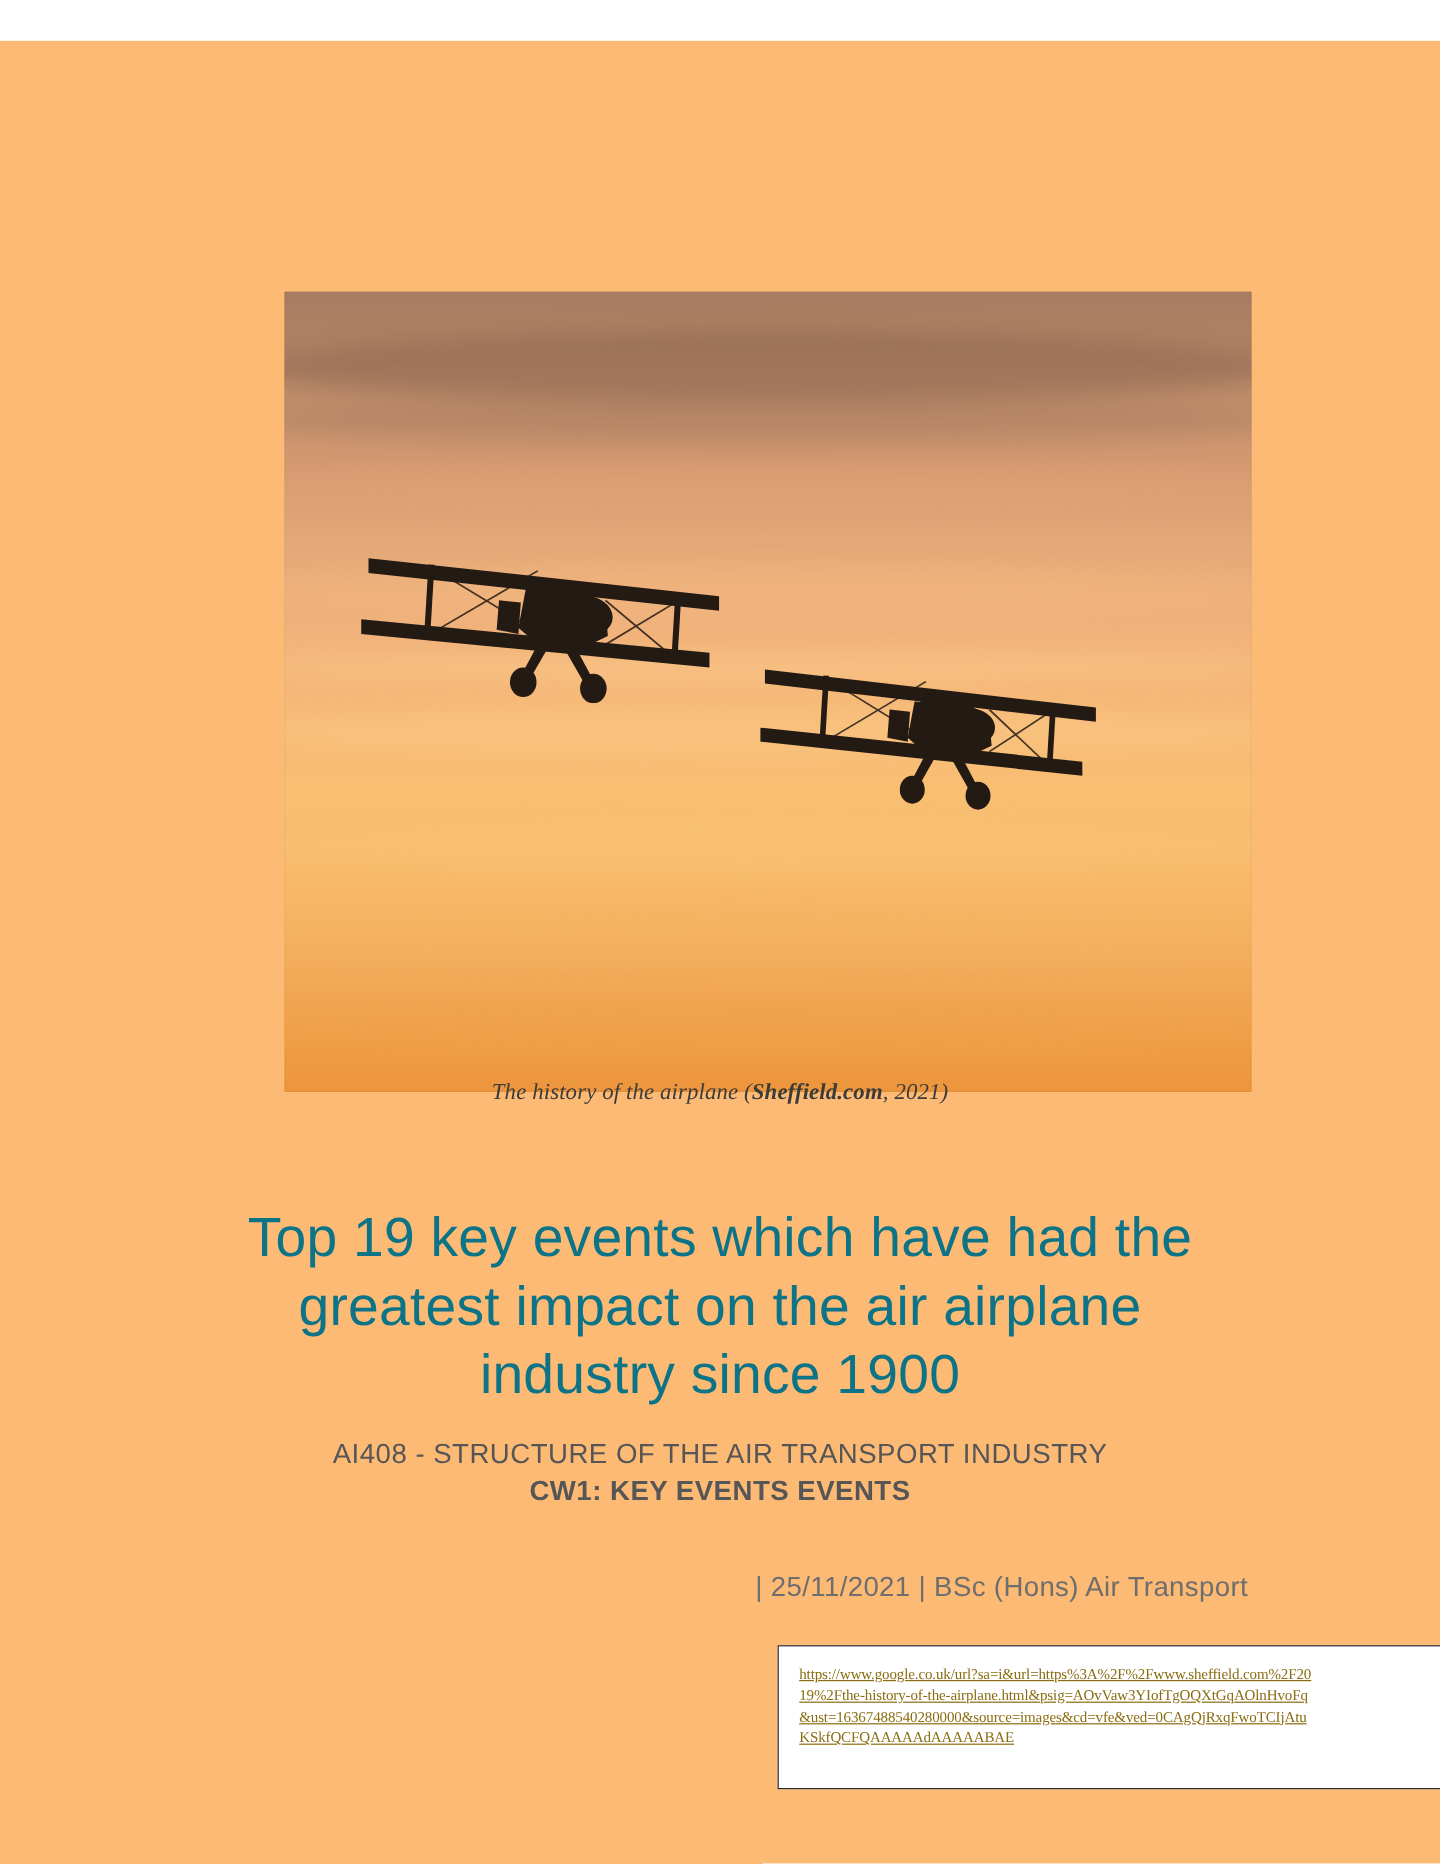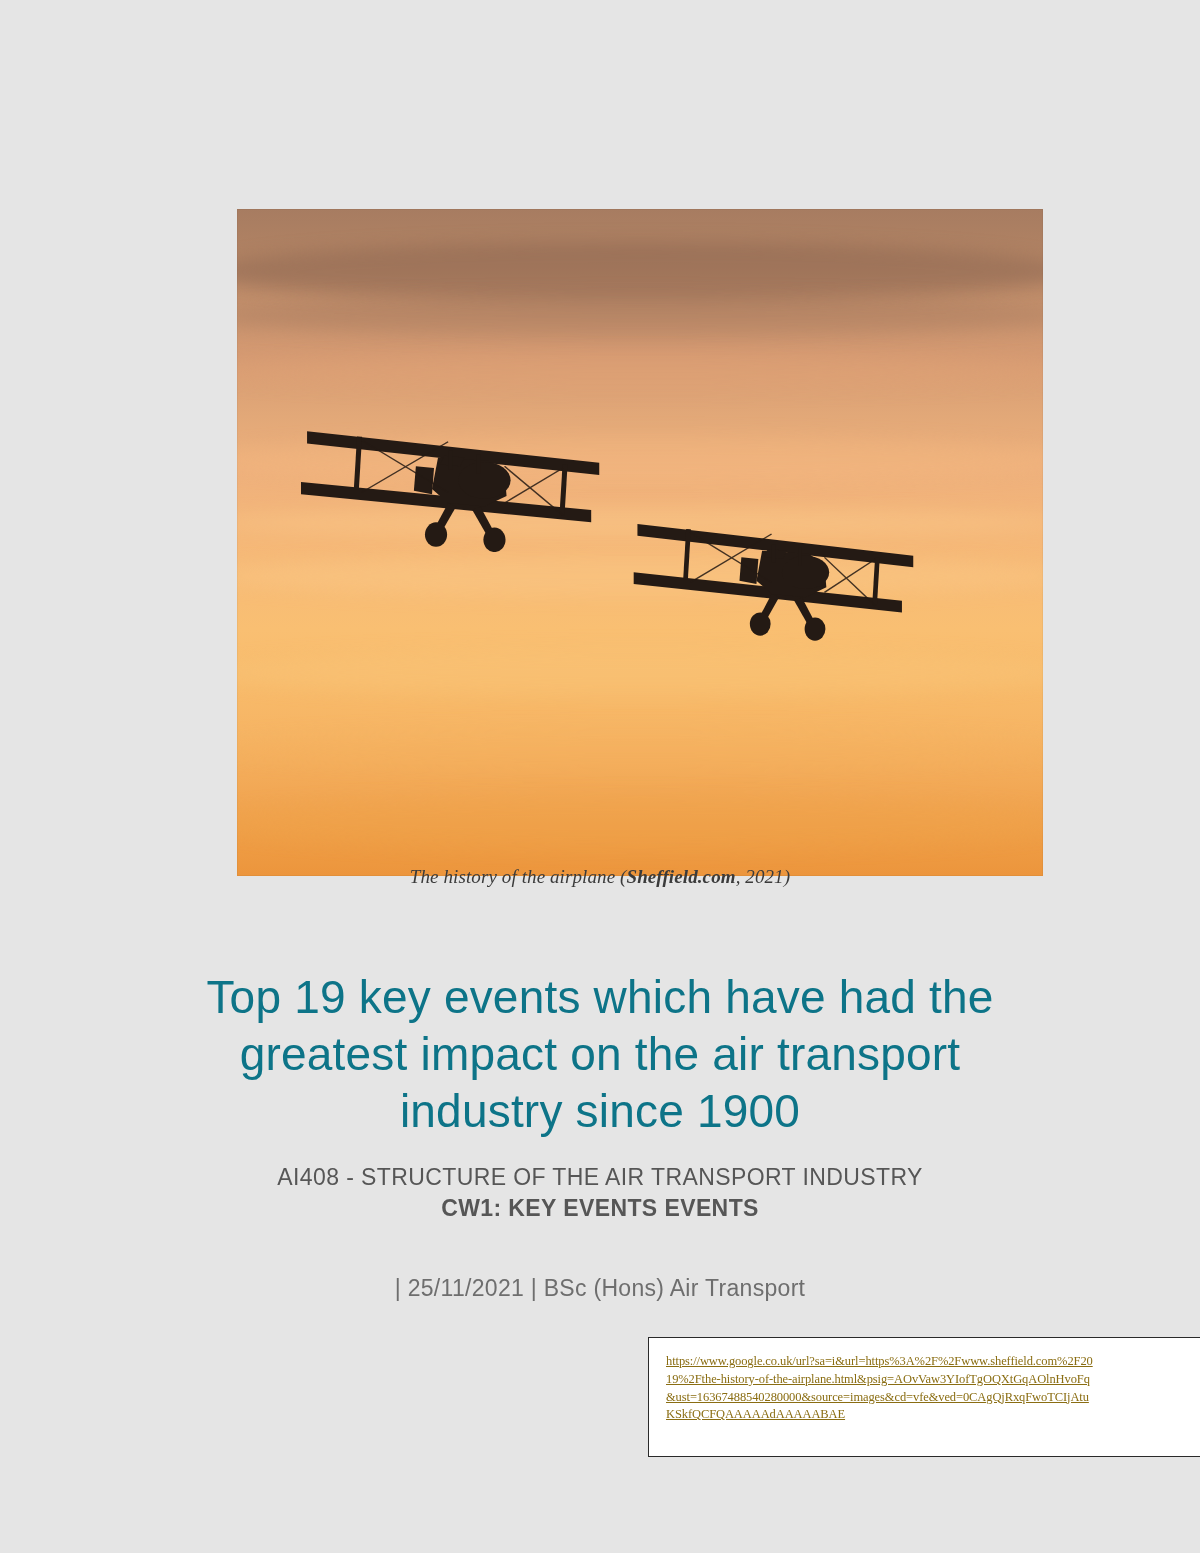--- a/index.html
+++ b/index.html
@@ -12,21 +12,22 @@
     width: 1200px;
     height: 1553px;
     position: relative;
     font-family: "Liberation Sans", sans-serif;
     overflow: hidden;
   }
 
   .page {
     position: absolute;
     inset: 0;
-    background: #e5e5e5;
+    background: #fdba74;
+    margin-top: 34px;
   }
 
   
   .hero-figure {
     position: absolute;
     left: 197px;
     top: 193px;
     width: 806px;
     height: 667px;
   }
@@ -124,21 +125,21 @@
     letter-spacing: 0.4px;
   }
   .module-line-2 { font-weight: bold; }
 
   
   .meta-line {
     position: absolute;
     left: 160px;
     top: 1275px;
     width: 880px;
-    text-align: center;
+    text-align: right;
     color: #6e6e6e;
     font-size: 23px;
     letter-spacing: 0.3px;
   }
 
   
   .url-box {
     position: absolute;
     left: 648px;
     top: 1337px;
@@ -241,21 +242,21 @@
           </g>
         </svg>
       </div>
     </div>
   </figure>
 
   <figcaption class="caption"><span>The history of the airplane (</span><span class="src-bold">Sheffield.com</span><span>, 2021)</span></figcaption>
 
   <h1 class="doc-title">
     <span>Top 19 key events which have had the</span><br>
-    <span>greatest impact on the air transport</span><br>
+    <span>greatest impact on the air airplane</span><br>
     <span>industry since 1900</span>
   </h1>
 
   <div class="module-block">
     <div class="module-line-1">AI408 - STRUCTURE OF THE AIR TRANSPORT INDUSTRY</div>
     <div class="module-line-2">CW1: KEY EVENTS EVENTS</div>
   </div>
 
   <div class="meta-line">| 25/11/2021 | BSc (Hons) Air Transport</div>
 

